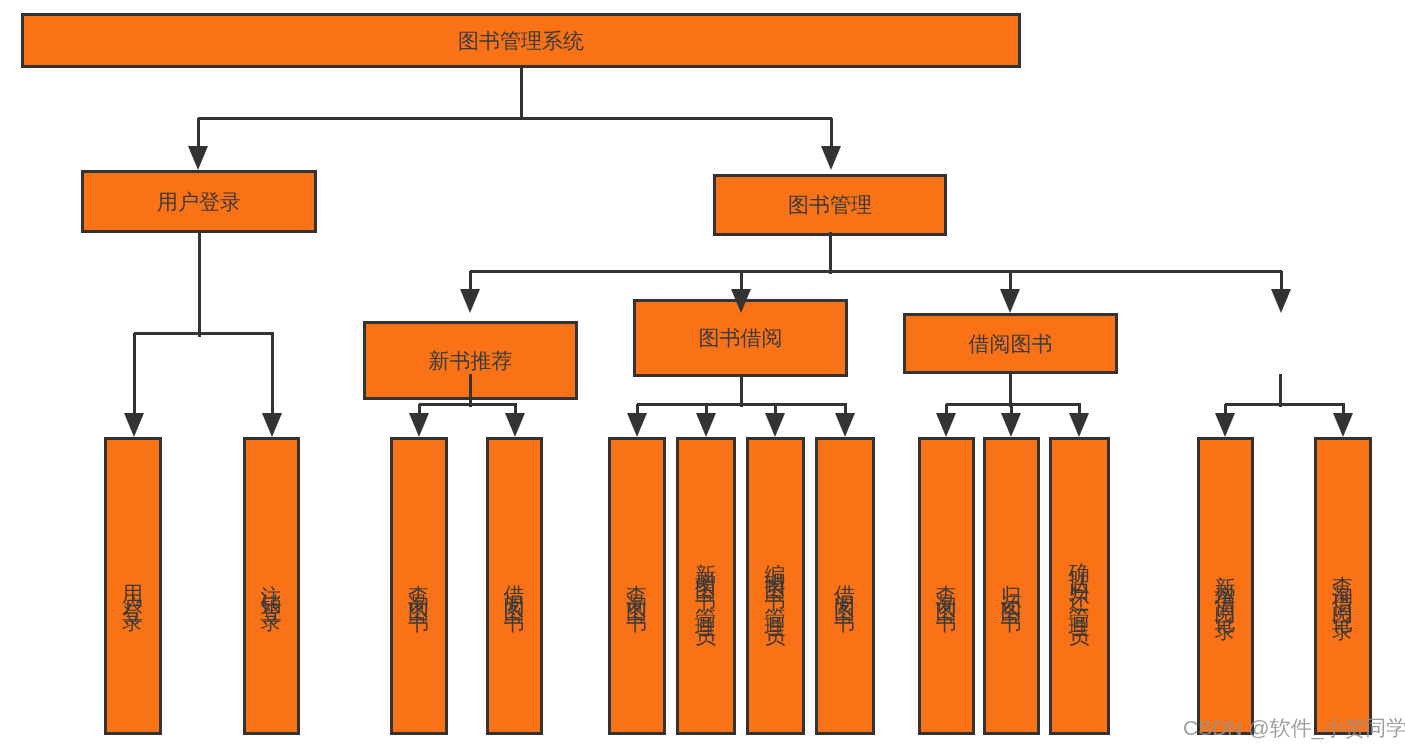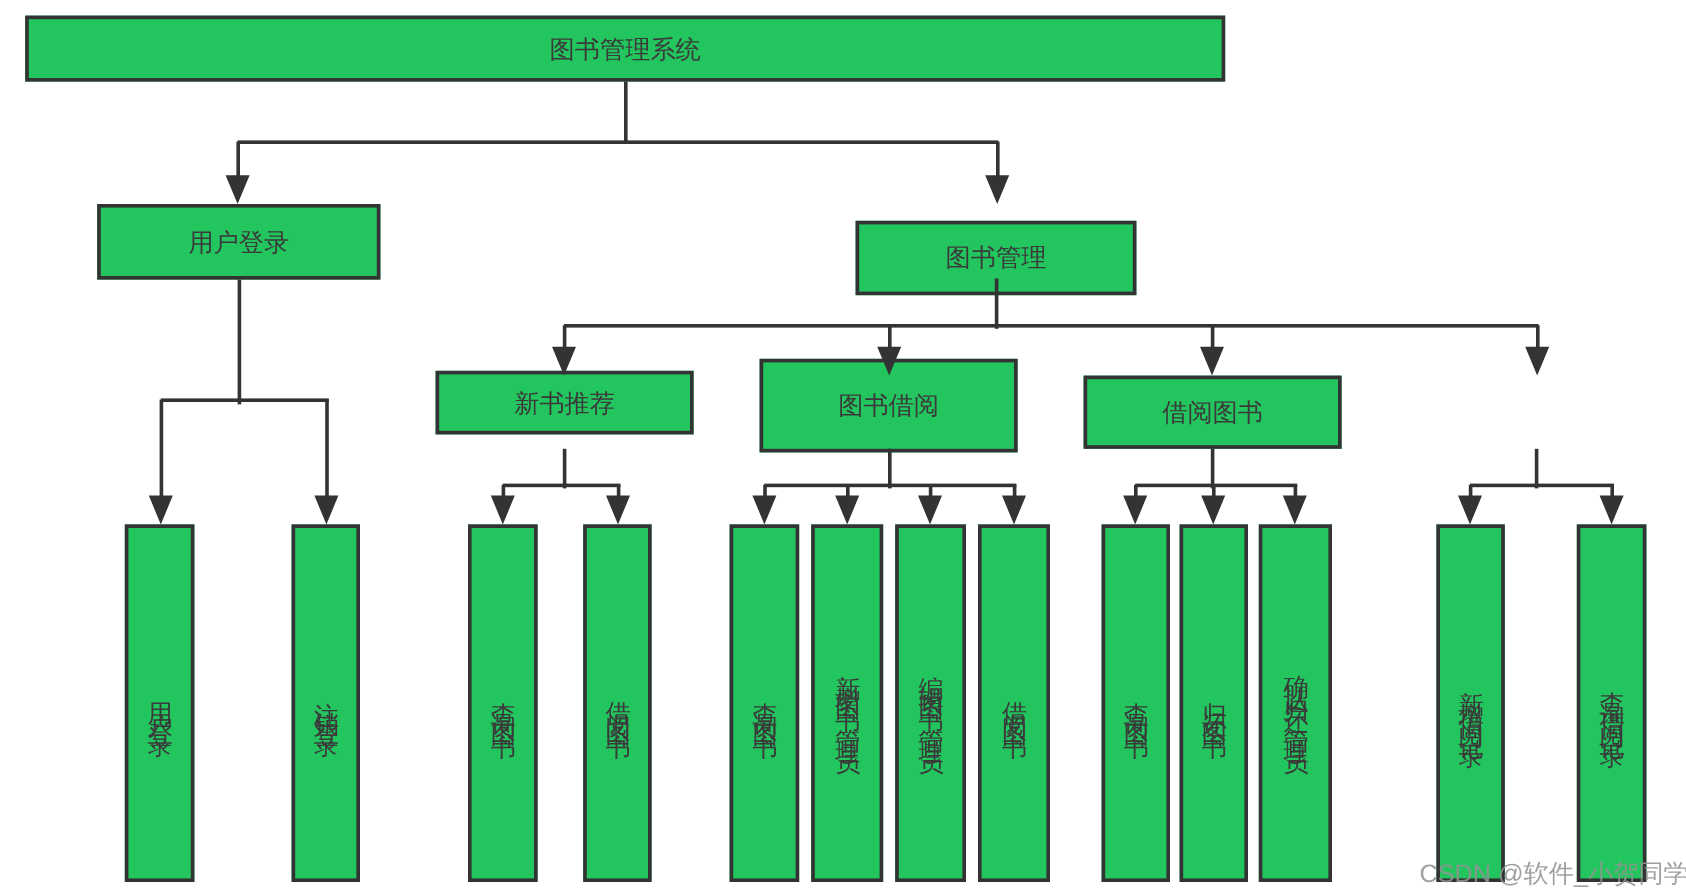--- a/index.html
+++ b/index.html
@@ -1,20 +1,20 @@
 <!DOCTYPE html>
 <html><head>
 <meta charset="utf-8">
 <style>
   html,body{margin:0;padding:0;background:#ffffff;}
   body{font-family:"Liberation Sans","DejaVu Sans",sans-serif;}
   #canvas{position:relative;width:1405px;height:747px;background:#ffffff;overflow:hidden;}
   .box{
     position:absolute;box-sizing:border-box;
-    border:3px solid #333333;background:#22c55e;
+    border:3px solid #333333;background:#f97316;
     display:flex;align-items:center;justify-content:center;
     font-size:21px;color:#3a3a3a;
   }
   .box .label{white-space:nowrap;}
   .vbox .label{
     writing-mode:vertical-rl;text-orientation:mixed;
     letter-spacing:9px;line-height:1;
   }
   .line{position:absolute;background:#333333;}
   .arrow{
@@ -38,24 +38,24 @@
     </div>
     <div class="box" style="left: 81px; top: 170px; width: 236px; height: 63px;">
       <span class="label">用户登录</span>
     </div>
     <div class="box vbox" style="left: 104px; top: 437px; width: 58px; height: 298px;">
       <span class="label">用户登录</span>
     </div>
     <div class="box vbox" style="left: 243px; top: 437px; width: 57px; height: 298px;">
       <span class="label">注销登录</span>
     </div>
-    <div class="box" style="left: 713px; top: 184px; width: 234px; height: 62px;">
+    <div class="box" style="left: 713px; top: 174px; width: 234px; height: 62px;">
       <span class="label">图书管理</span>
     </div>
-    <div class="box" style="left: 363px; top: 309px; width: 215px; height: 53px;">
+    <div class="box" style="left: 363px; top: 321px; width: 215px; height: 79px;">
       <span class="label">新书推荐</span>
     </div>
     <div class="box vbox" style="left: 390px; top: 437px; width: 58px; height: 298px;">
       <span class="label">查询图书</span>
     </div>
     <div class="box vbox" style="left: 486px; top: 437px; width: 57px; height: 298px;">
       <span class="label">借阅图书</span>
     </div>
     <div class="box" style="left: 633px; top: 299px; width: 215px; height: 78px;">
       <span class="label">图书借阅</span>

